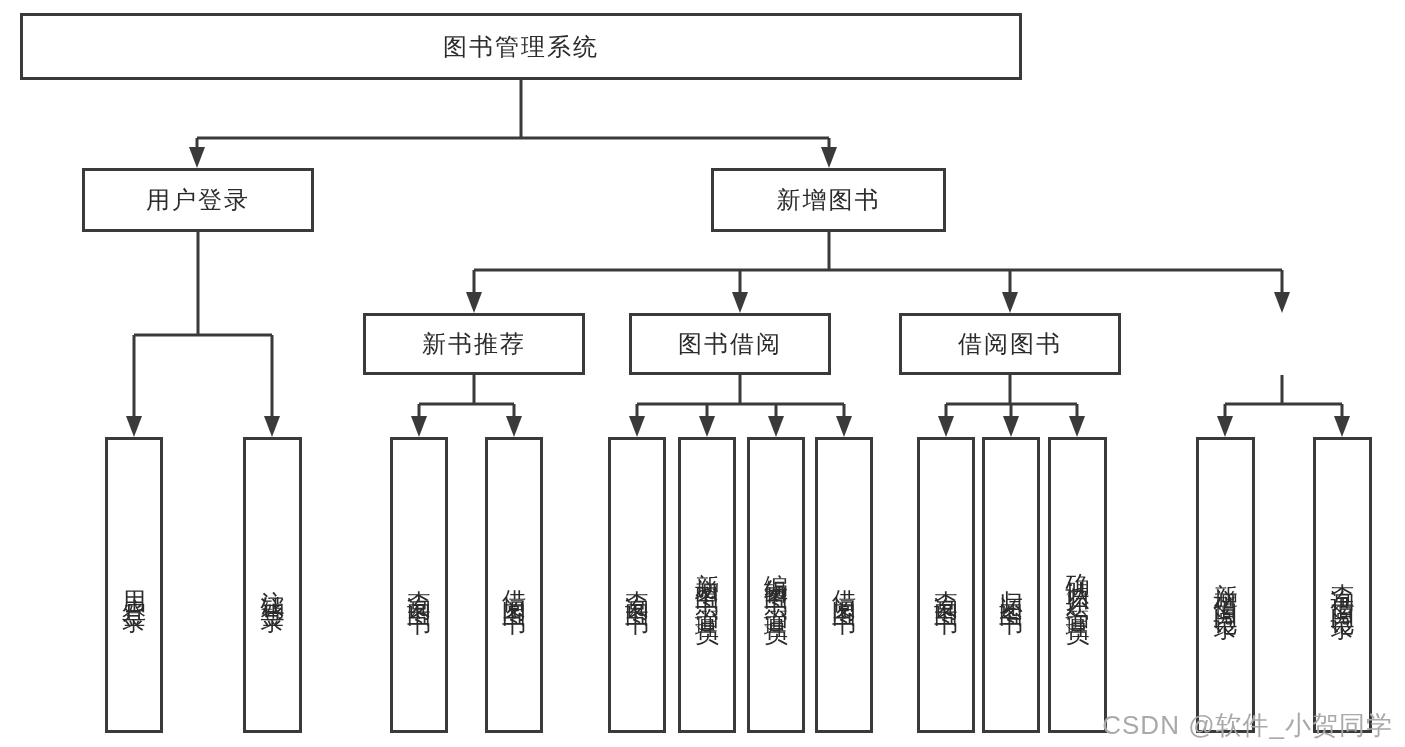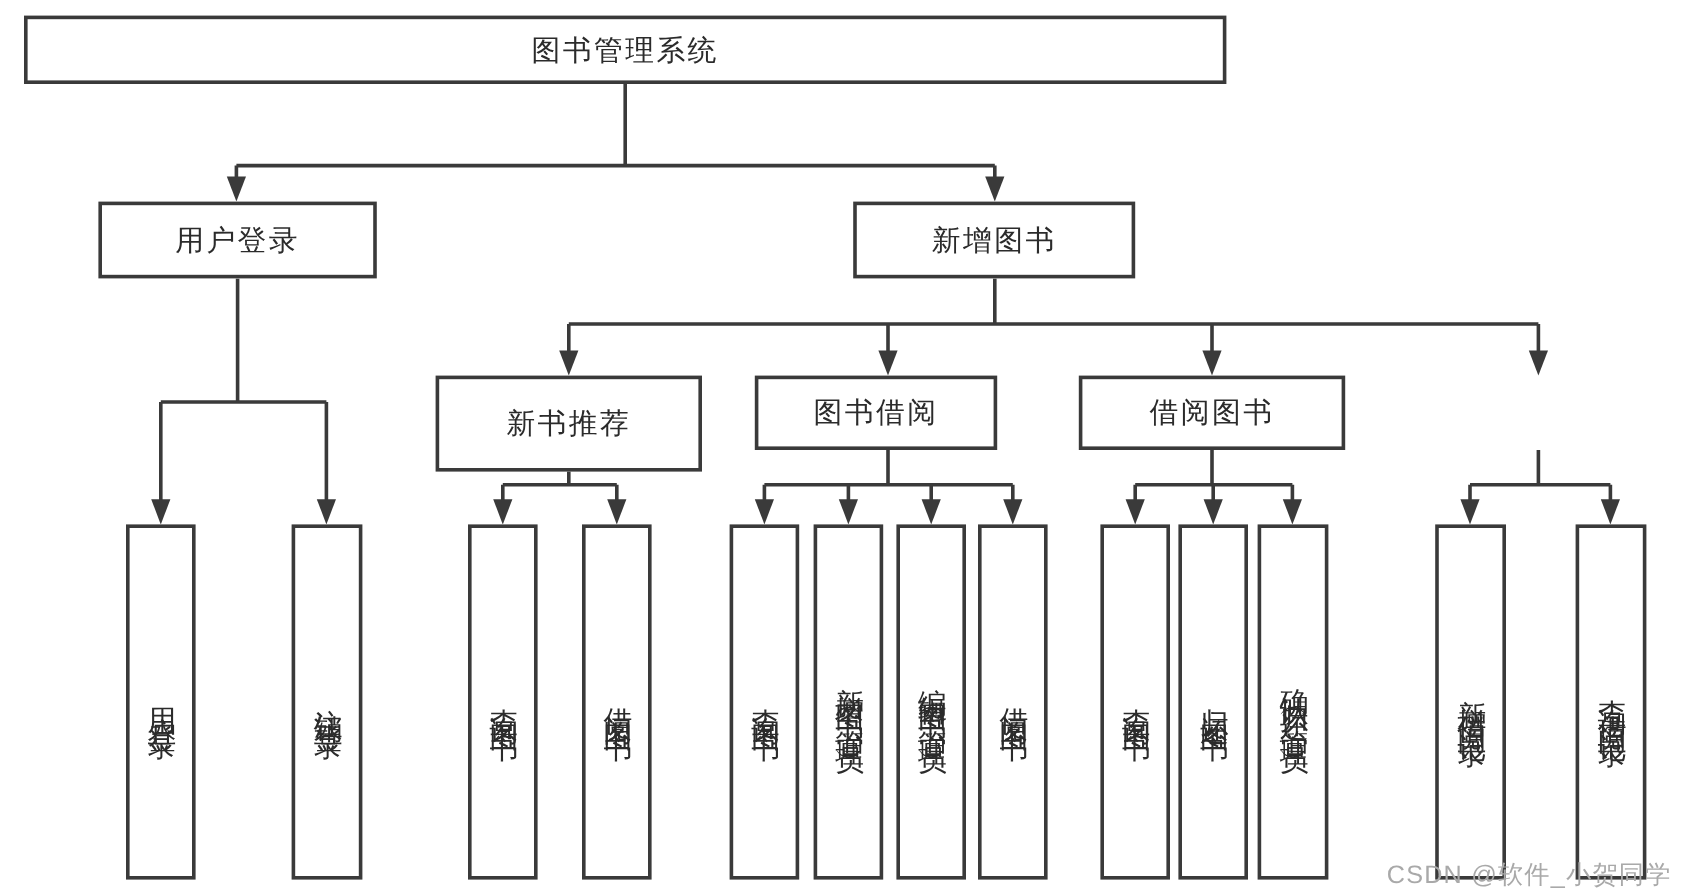--- a/index.html
+++ b/index.html
@@ -44,21 +44,21 @@
     font-size: 24px;
     letter-spacing: 7px;
     line-height: 1;
   }
   .watermark {
     position: absolute;
     right: 12px;
     bottom: 4px;
     z-index: 3;
     color: #a9a9a9;
-    font-size: 21px;
+    font-size: 26px;
     letter-spacing: 1px;
     white-space: nowrap;
   }
 </style>
 </head>
 <body>
 
 <div class="canvas">
 
   <svg class="connectors" width="1405" height="747" viewBox="0 0 1405 747">
@@ -94,32 +94,32 @@
       <polygon points="768,416 784,416 776,437"></polygon>
       <polygon points="836,416 852,416 844,437"></polygon>
       <polygon points="938,416 954,416 946,437"></polygon>
       <polygon points="1003,416 1019,416 1011,437"></polygon>
       <polygon points="1069,416 1085,416 1077,437"></polygon>
       <polygon points="1217,416 1233,416 1225,437"></polygon>
       <polygon points="1334,416 1350,416 1342,437"></polygon>
     </g>
   </svg>
 
-  <div class="node hnode" style="left:20px; top:13px; width:1002px; height:57px">
+  <div class="node hnode" style="left:20px; top:13px; width:1002px; height:67px">
     <span>图书管理系统</span>
   </div>
 
   <div class="node hnode" style="left:82px; top:168px; width:232px; height:64px">
     <span>用户登录</span>
   </div>
   <div class="node hnode" style="left:711px; top:168px; width:235px; height:64px">
     <span>新增图书</span>
   </div>
 
-  <div class="node hnode" style="left:363px; top:313px; width:222px; height:80px">
+  <div class="node hnode" style="left:363px; top:313px; width:222px; height:62px">
     <span>新书推荐</span>
   </div>
   <div class="node hnode" style="left:629px; top:313px; width:202px; height:62px">
     <span>图书借阅</span>
   </div>
   <div class="node hnode" style="left:899px; top:313px; width:222px; height:62px">
     <span>借阅图书</span>
   </div>
 
   <div class="node vnode" style="left:105px; top:437px; width:58px; height:296px">

